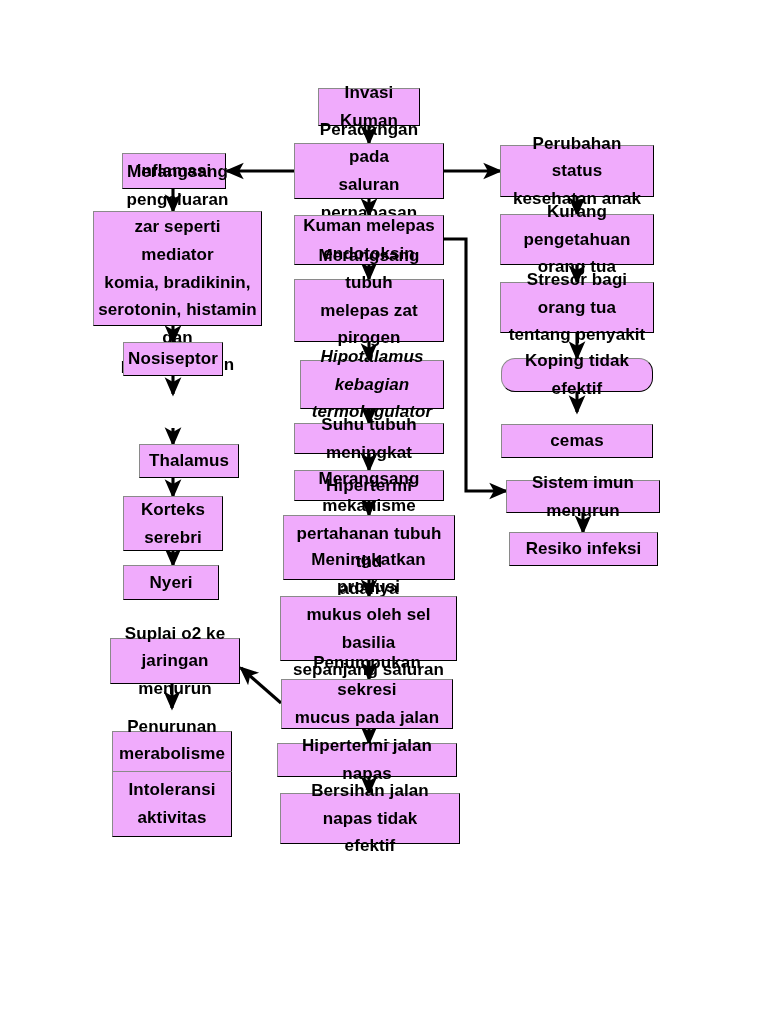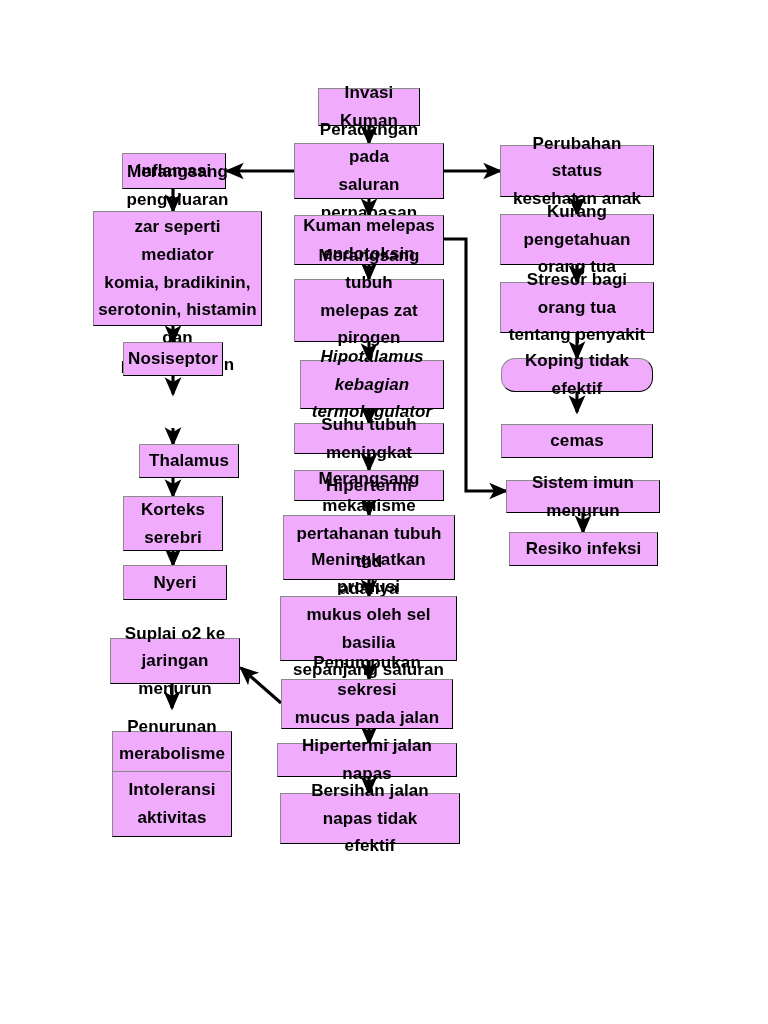--- a/index.html
+++ b/index.html
@@ -143,21 +143,21 @@
 
 
   <div class="node" style="left:123px; top:444px; width:100px; height:34px;margin-left:16px;">
     <span>Thalamus</span>
   </div>
 
   <div class="node" style="left:123px; top:496px; width:100px; height:55px;">
     <span>Korteks<br>serebri</span>
   </div>
 
-  <div class="node" style="left:123px; top:565px; width:104px; height:35px;">
+  <div class="node" style="left:123px; top:565px; width:96px; height:35px;">
     <span>Nyeri</span>
   </div>
 
   <div class="node" style="left:294px; top:215px; width:150px; height:50px;">
     <span>Kuman melepas<br>endotoksin</span>
   </div>
 
   <div class="node" style="left:294px; top:279px; width:150px; height:63px;">
     <span>Merangsang tubuh<br>melepas zat pirogen<br>oleh leukosit</span>
   </div>

